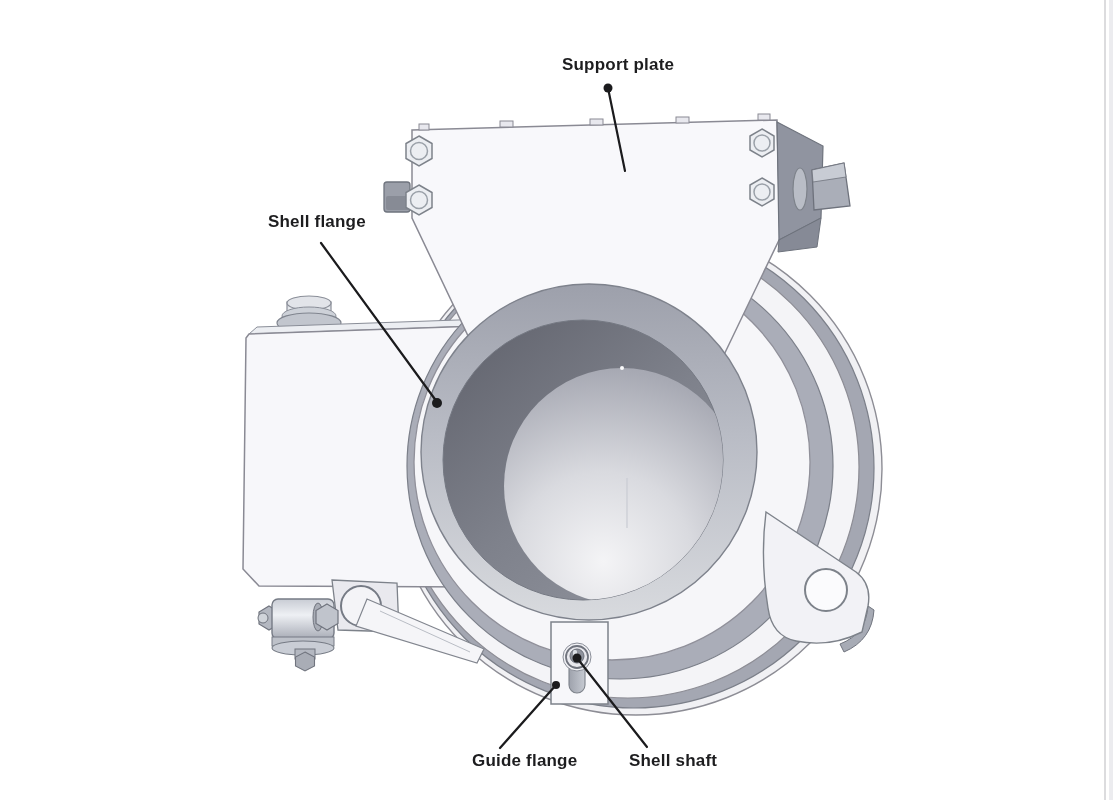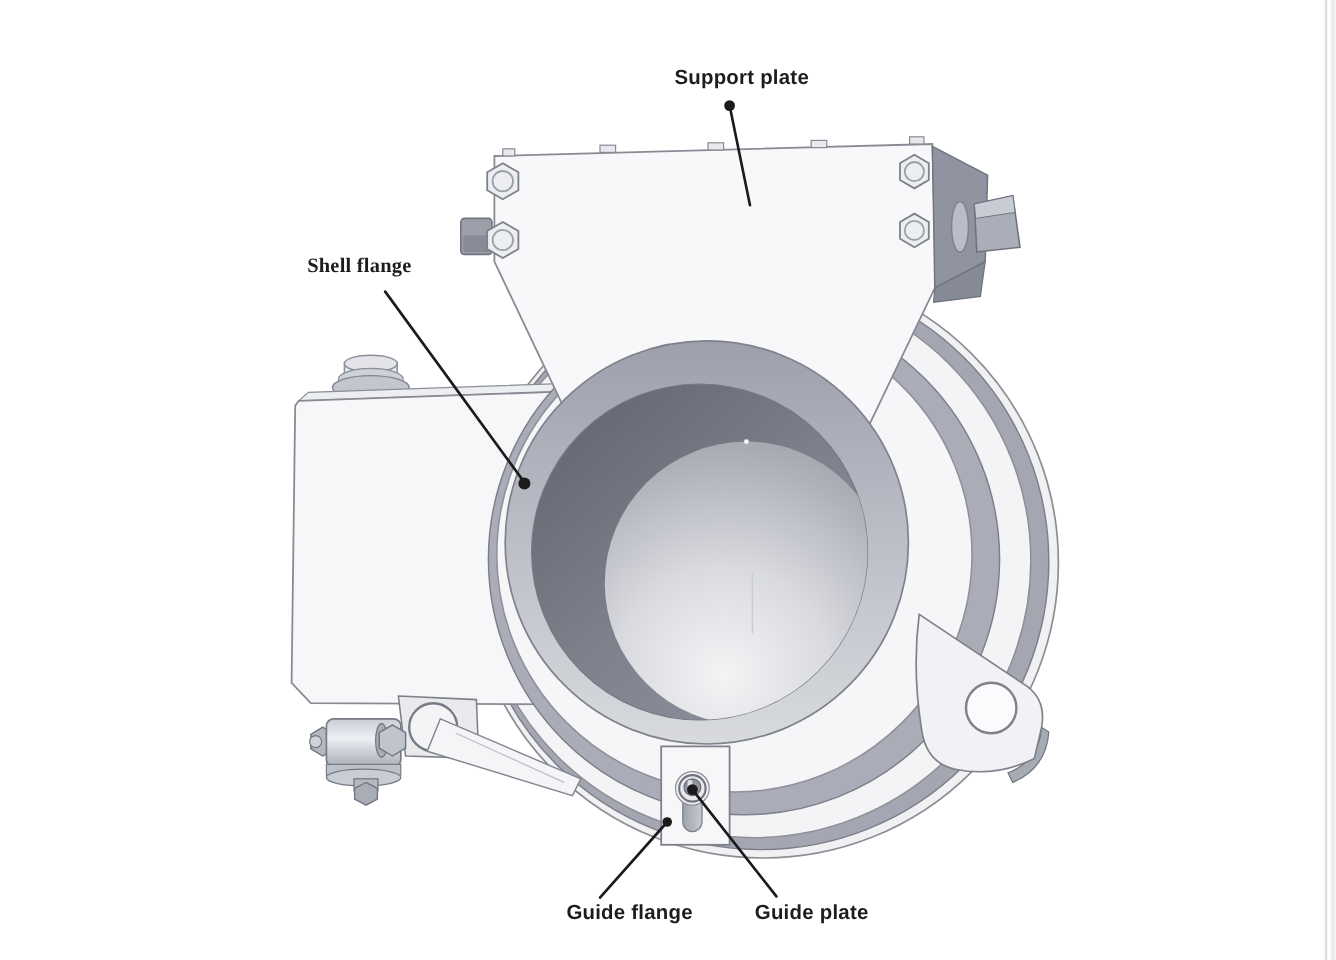--- a/index.html
+++ b/index.html
@@ -167,19 +167,19 @@
     </g>
     <g fill="var(--leader_line,#1b1b1d)">
       <circle cx="608" cy="88" r="4.5"></circle>
       <circle cx="437" cy="403" r="5"></circle>
       <circle cx="556" cy="685" r="4"></circle>
       <circle cx="577" cy="658" r="4.5"></circle>
     </g>
   </svg>
 
   <div class="callout" style="left:562px;top:55px;">Support plate</div>
-  <div class="callout" style="left:256px;top:212px;font-family:Liberation Serif, serif;">Shell flange</div>
+  <div class="callout" style="left:268px;top:212px;">Shell flange</div>
   <div class="callout" style="left:472px;top:751px;">Guide flange</div>
-  <div class="callout" style="left:629px;top:751px;">Guide plate</div>
+  <div class="callout" style="left:629px;top:751px;">Shell shaft</div>
 
   <div class="edge main"></div>
   <div class="edge soft"></div>
 </div>
 
 </body></html>

